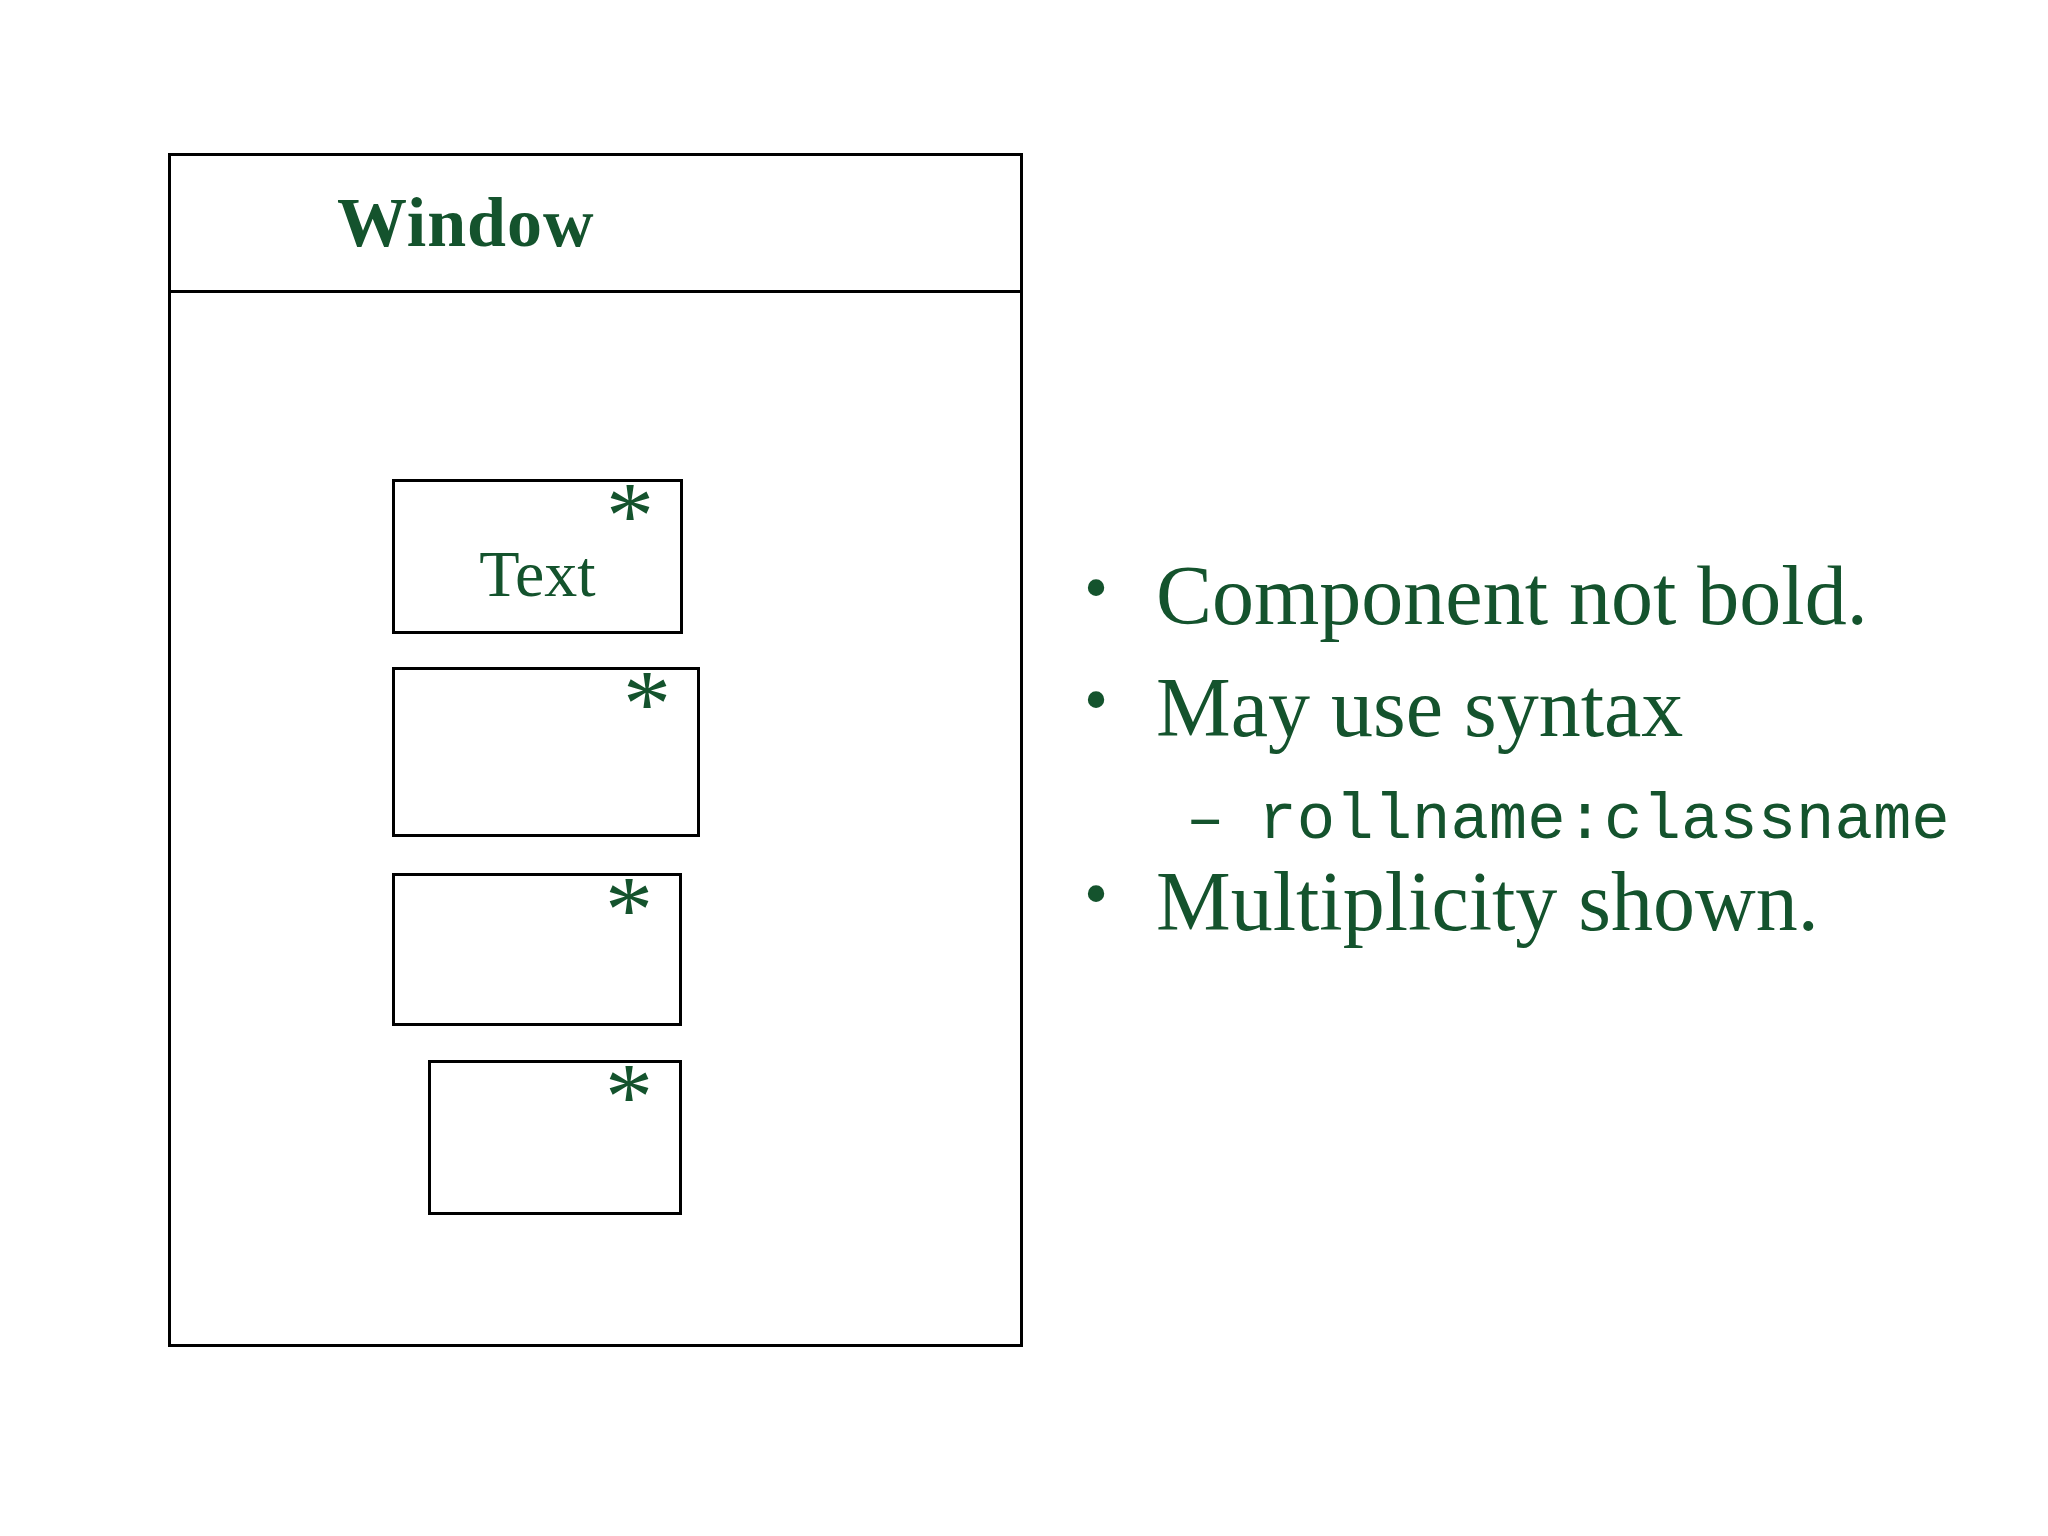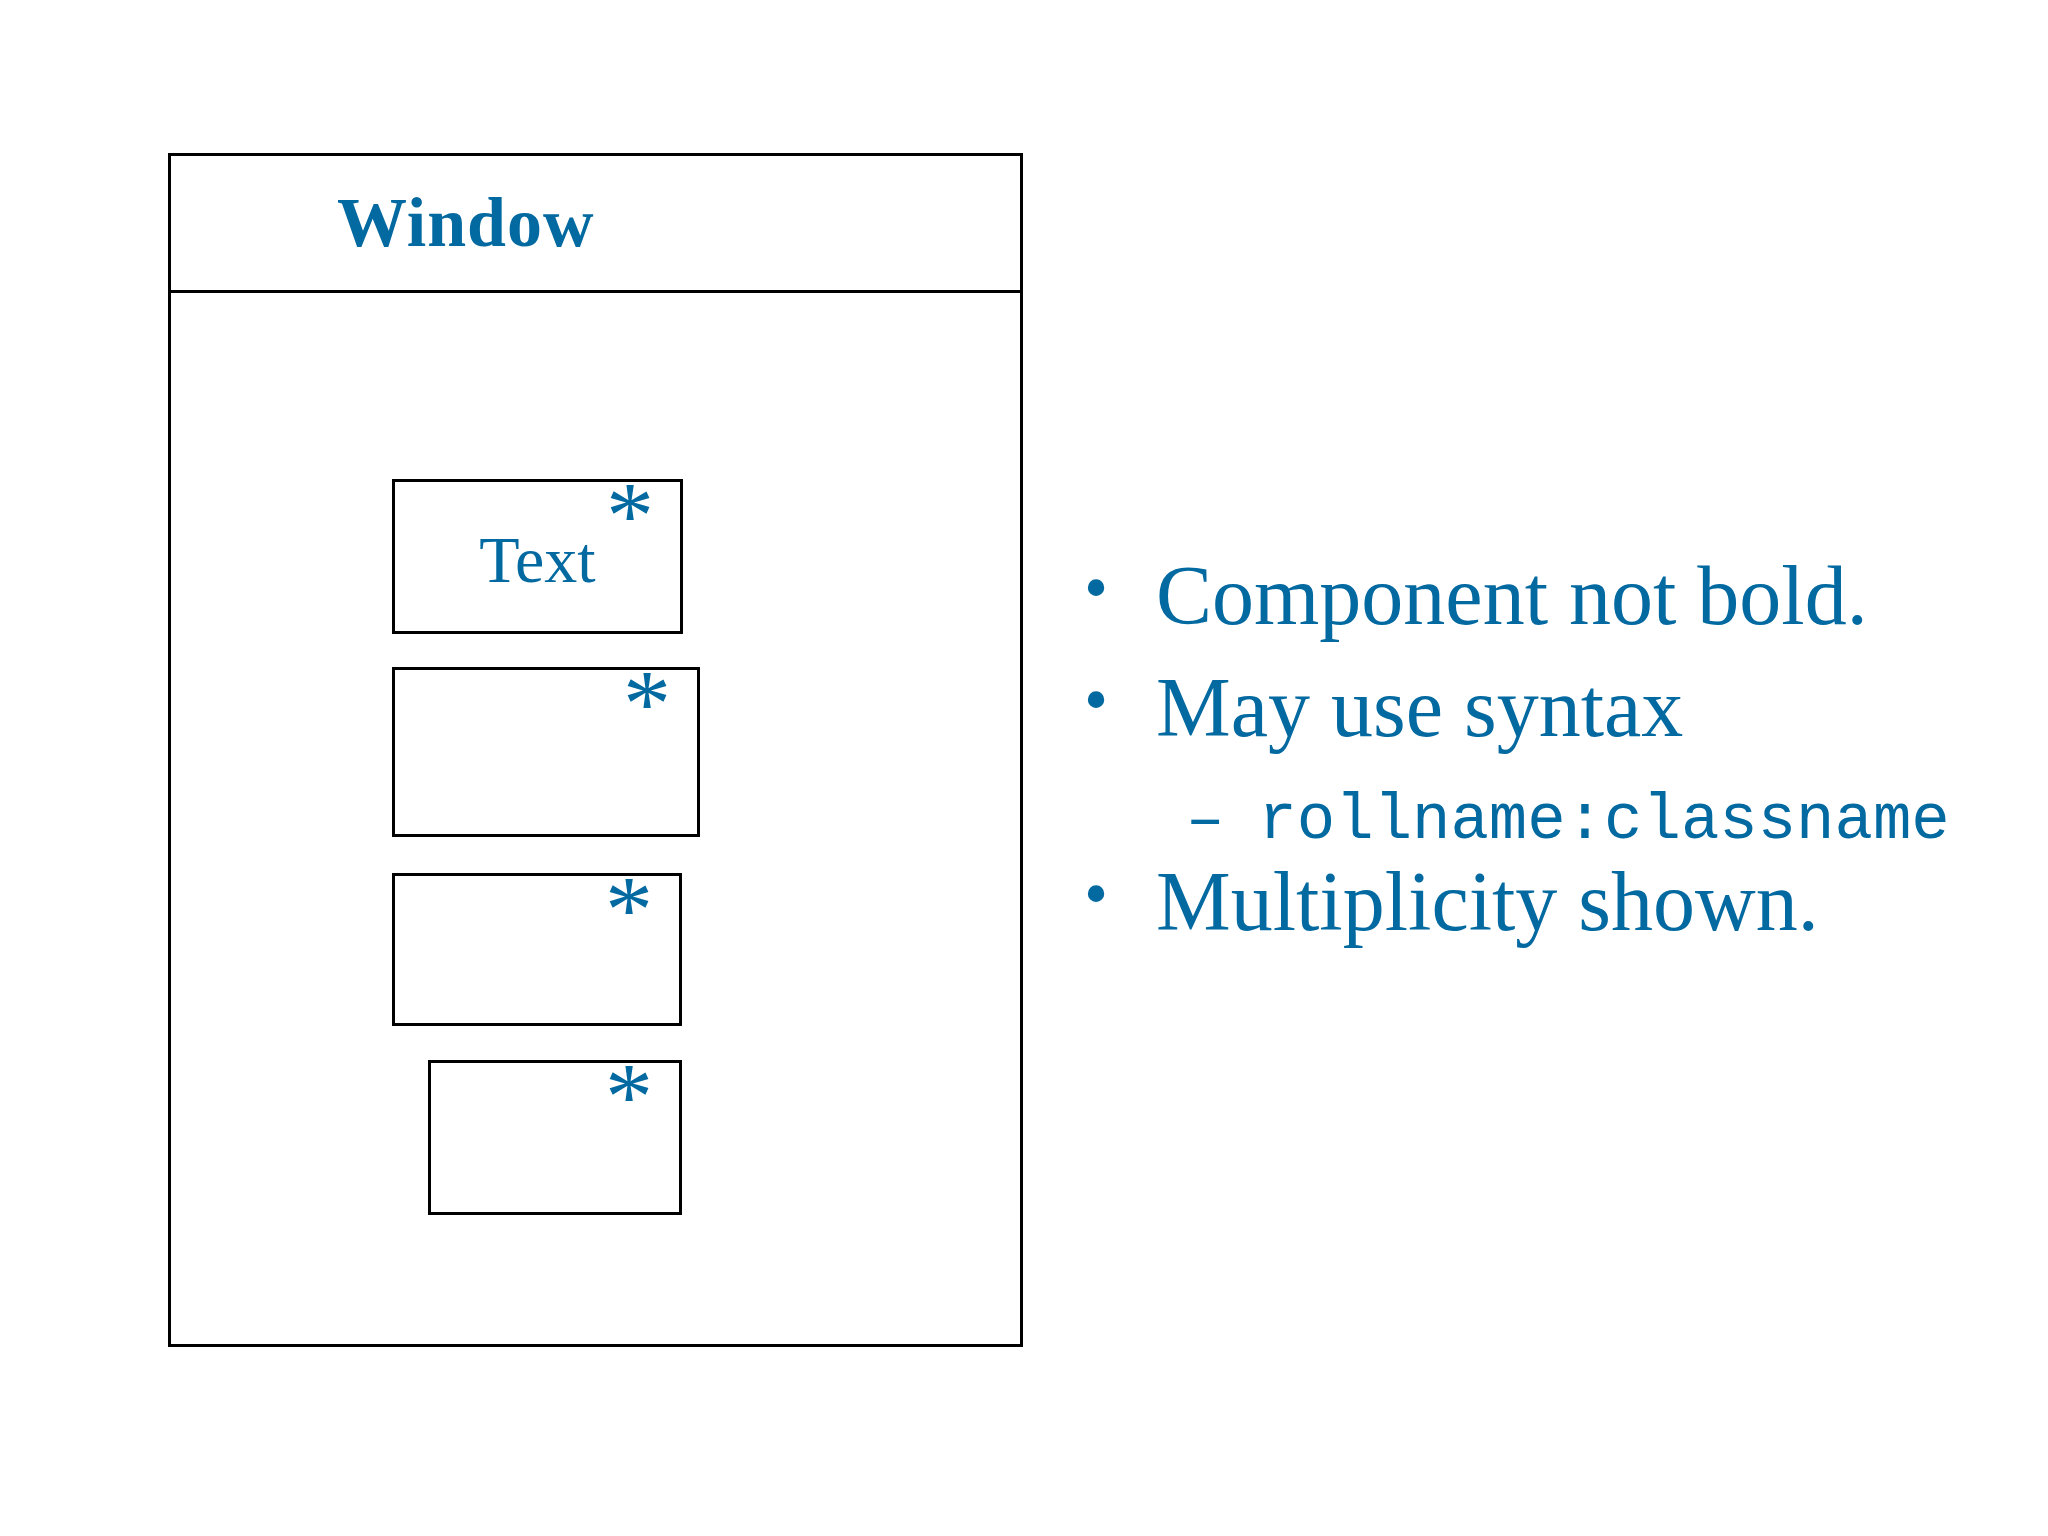--- a/index.html
+++ b/index.html
@@ -5,21 +5,21 @@
   html, body {
     margin: 0;
     padding: 0;
     background: #ffffff;
   }
   .slide {
     position: relative;
     width: 2048px;
     height: 1536px;
     background: #ffffff;
-    color: #0369a1;
+    color: #14532d;
     font-family: "Liberation Serif", "DejaVu Serif", serif;
     overflow: hidden;
   }
 
   
   .uml-class {
     position: absolute;
     left: 168px;
     top: 153px;
     width: 855px;
@@ -49,21 +49,21 @@
   .component {
     position: absolute;
     border: 3px solid #000;
     box-sizing: border-box;
     background: #fff;
   }
   .component .label {
     position: absolute;
     left: 0;
     right: 0;
-    bottom: 38px;
+    bottom: 24px;
     text-align: center;
     font-size: 66px;
     line-height: 1;
     white-space: nowrap;
   }
   .component .mult {
     position: absolute;
     top: 4px;
     right: 26px;
     font-size: 96px;

